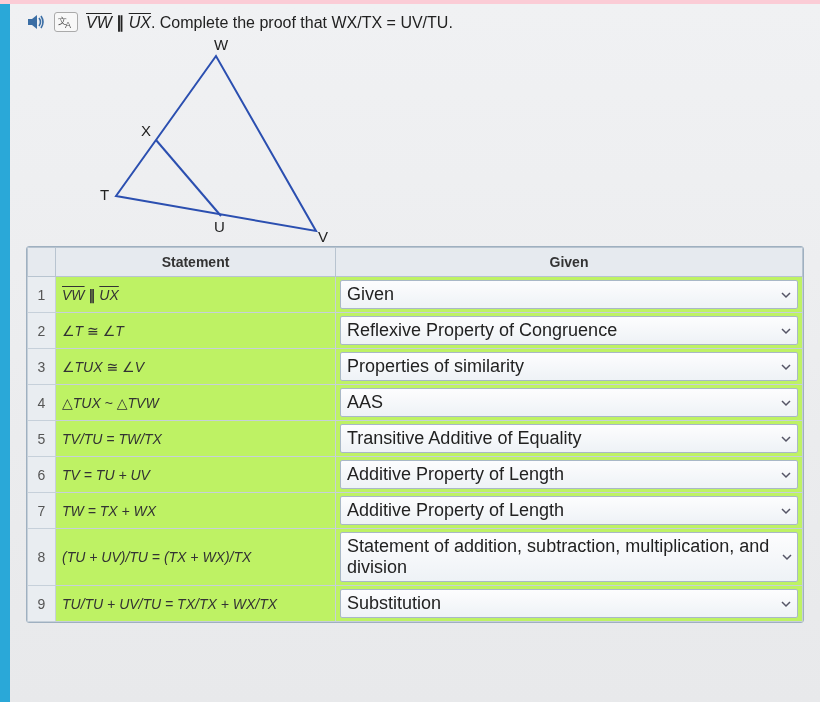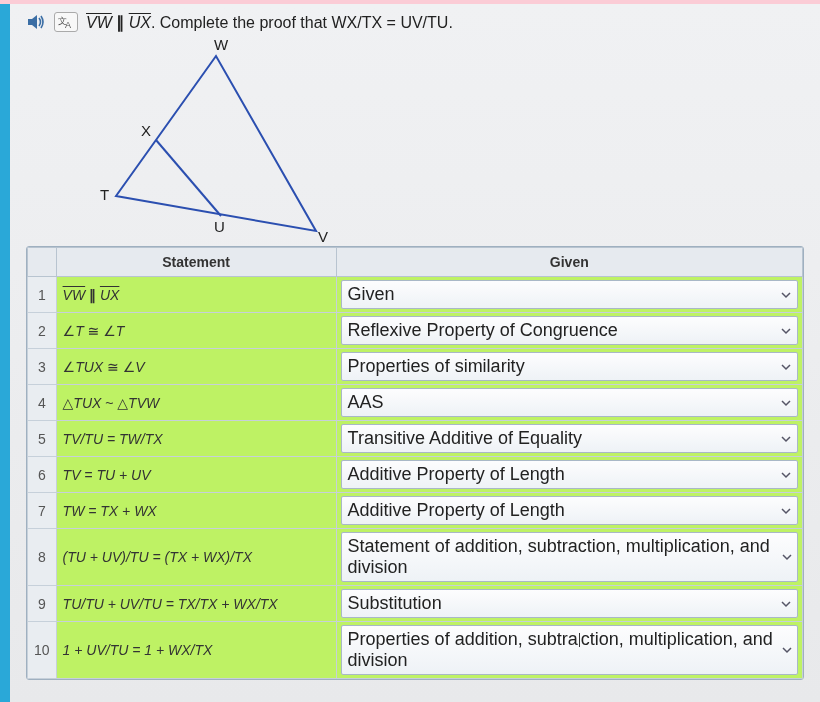--- a/index.html
+++ b/index.html
@@ -278,31 +278,17 @@
               <div class="select">
                 <span>Substitution</span>
                 <span class="arrow">
                   <svg width="10" height="10" viewBox="0 0 10 10">
                     <path d="M1 3 L5 7 L9 3" stroke="#556" stroke-width="1.5" fill="none"></path>
                   </svg>
                 </span>
               </div>
             </td>
           </tr>
-          <tr>
-            <td class="num">10</td>
-            <td class="stmt"><span>1 + UV/TU = 1 + WX/TX</span></td>
-            <td class="reason-cell">
-              <div class="select">
-                <span>Properties of addition, subtra<span class="cursor"></span>ction, multiplication, and division</span>
-                <span class="arrow">
-                  <svg width="10" height="10" viewBox="0 0 10 10">
-                    <path d="M1 3 L5 7 L9 3" stroke="#556" stroke-width="1.5" fill="none"></path>
-                  </svg>
-                </span>
-              </div>
-            </td>
-          </tr>
         </tbody>
     </table>
   </div>
 
 </div>
 
 </body></html>

